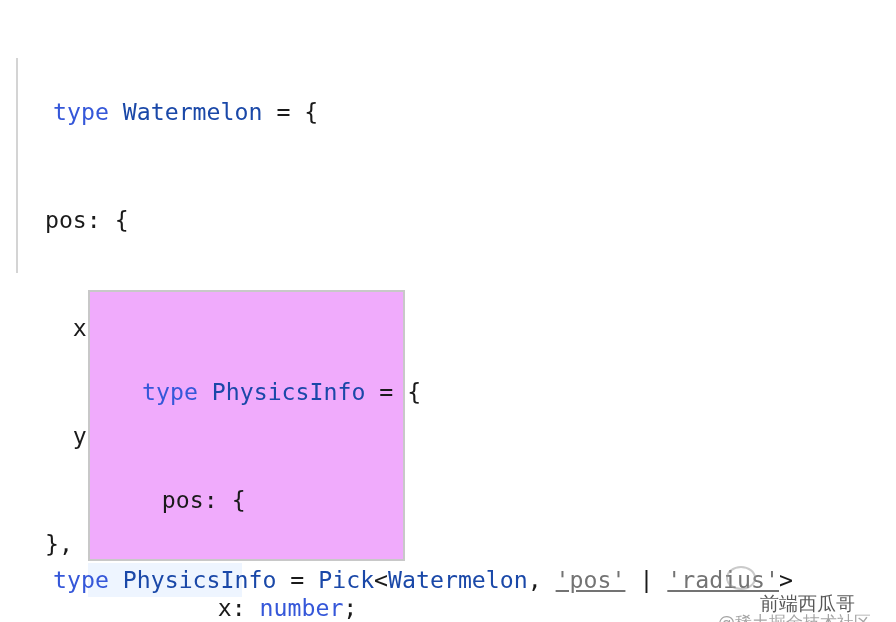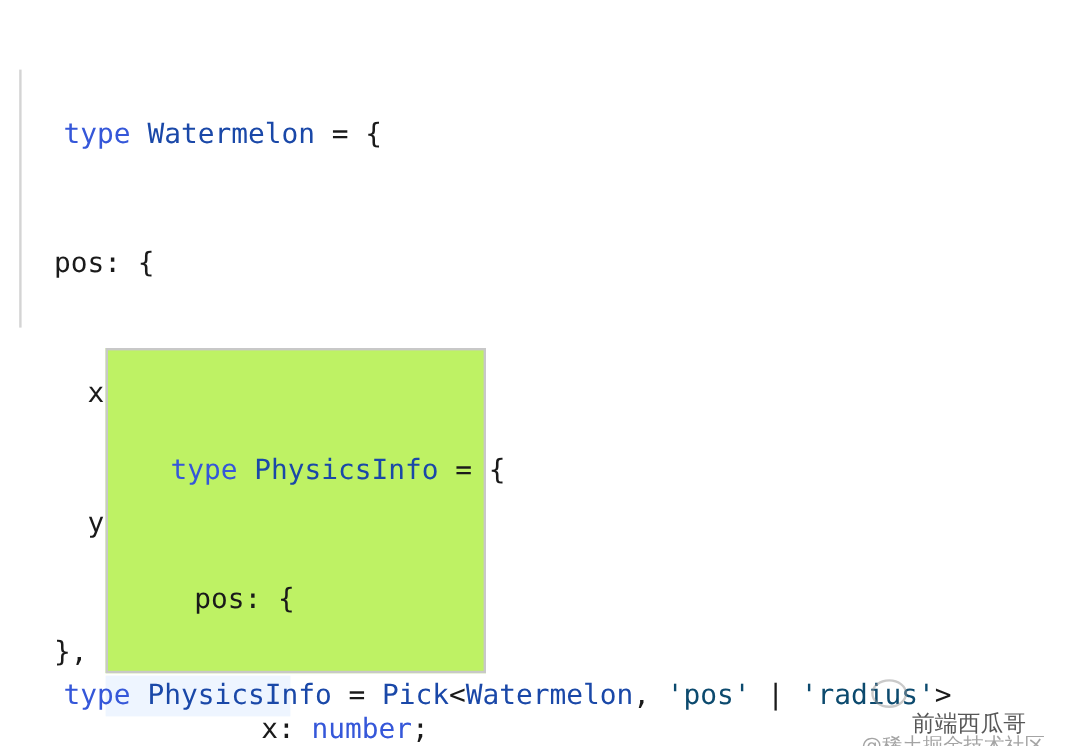--- a/index.html
+++ b/index.html
@@ -8,28 +8,28 @@
     font-family: "DejaVu Sans Mono", "Liberation Mono", monospace;
   }
   .code {
     position: absolute; left: 17px; top: 22px;
     font-size: 23.2px; line-height: 36px; white-space: pre; color: #1a1a1a;
   }
   .line { height: 36px; white-space: pre; }
   .kw { color: #3557d9; padding-left: 36px; }
   .tname { color: #1a48a8; }
   .prim { color: #3557d9; }
-  .str { color: #0c4a6e; }
+  .str { color: #737373; text-decoration: underline; }
   .punc { color: #1a1a1a; }
   .guide {
     position: absolute; left: 16px; top: 58px; width: 2px; height: 215px; background: #d4d4d4;
   }
   .tooltip {
     position: absolute; left: 88px; top: 290px; width: 313px; height: 267px;
-    background: #bef264; border: 2px solid #c8c8c8;
+    background: #f0abfc; border: 2px solid #c8c8c8;
   }
   .tooltip .tcode {
     position: absolute; left: 16px; top: 10px;
     font-size: 23.2px; line-height: 36px; white-space: pre; color: #1a1a1a;
   }
   .hl {
     position: absolute; left: 88px; top: 563px; width: 154px; height: 34px; background: #eef5ff;
   }
   .last {
     position: absolute; left: 17px; top: 562px;

